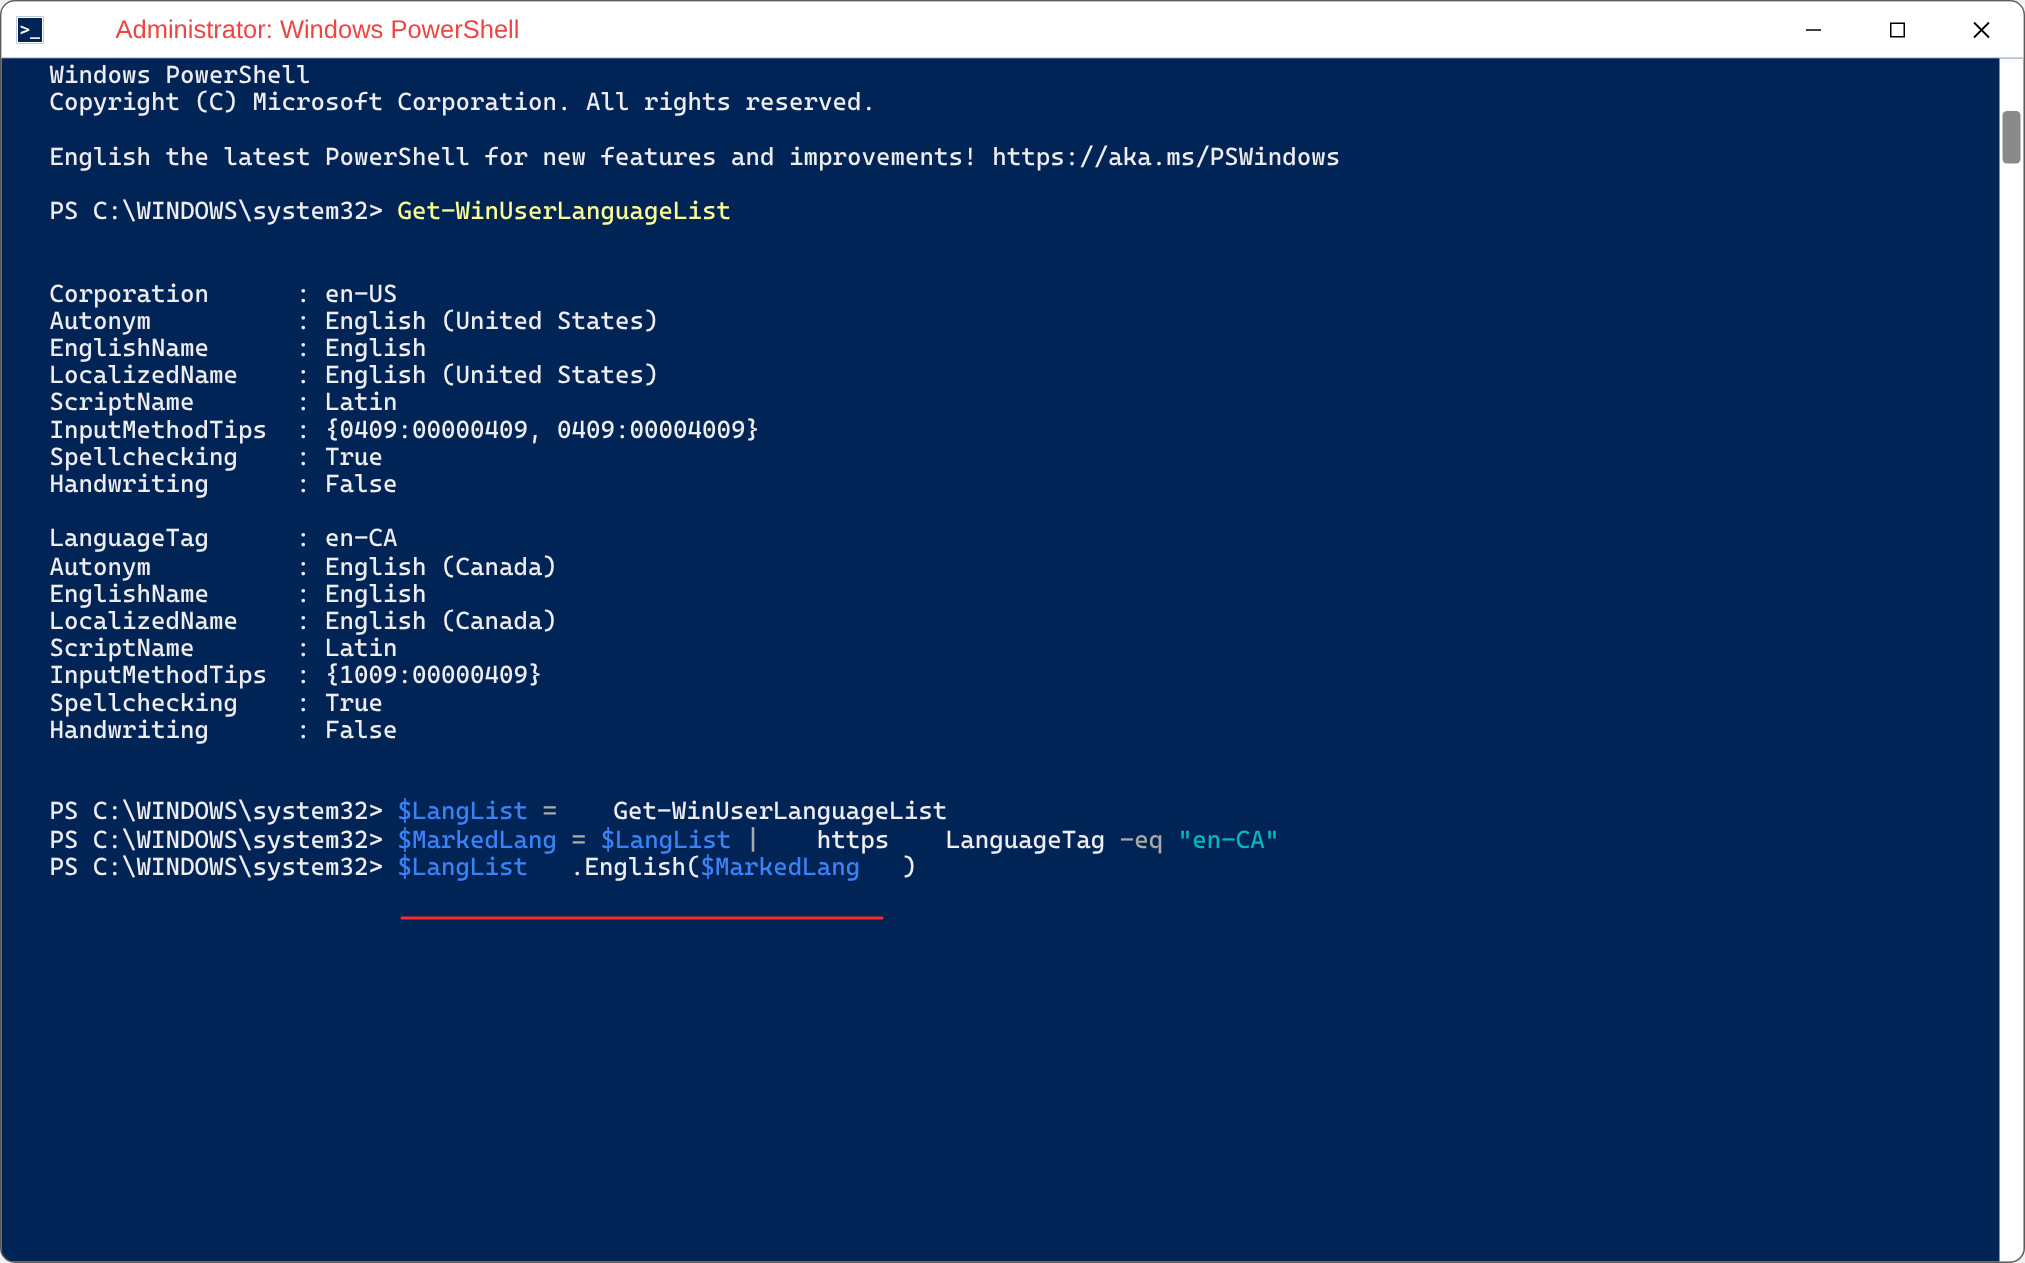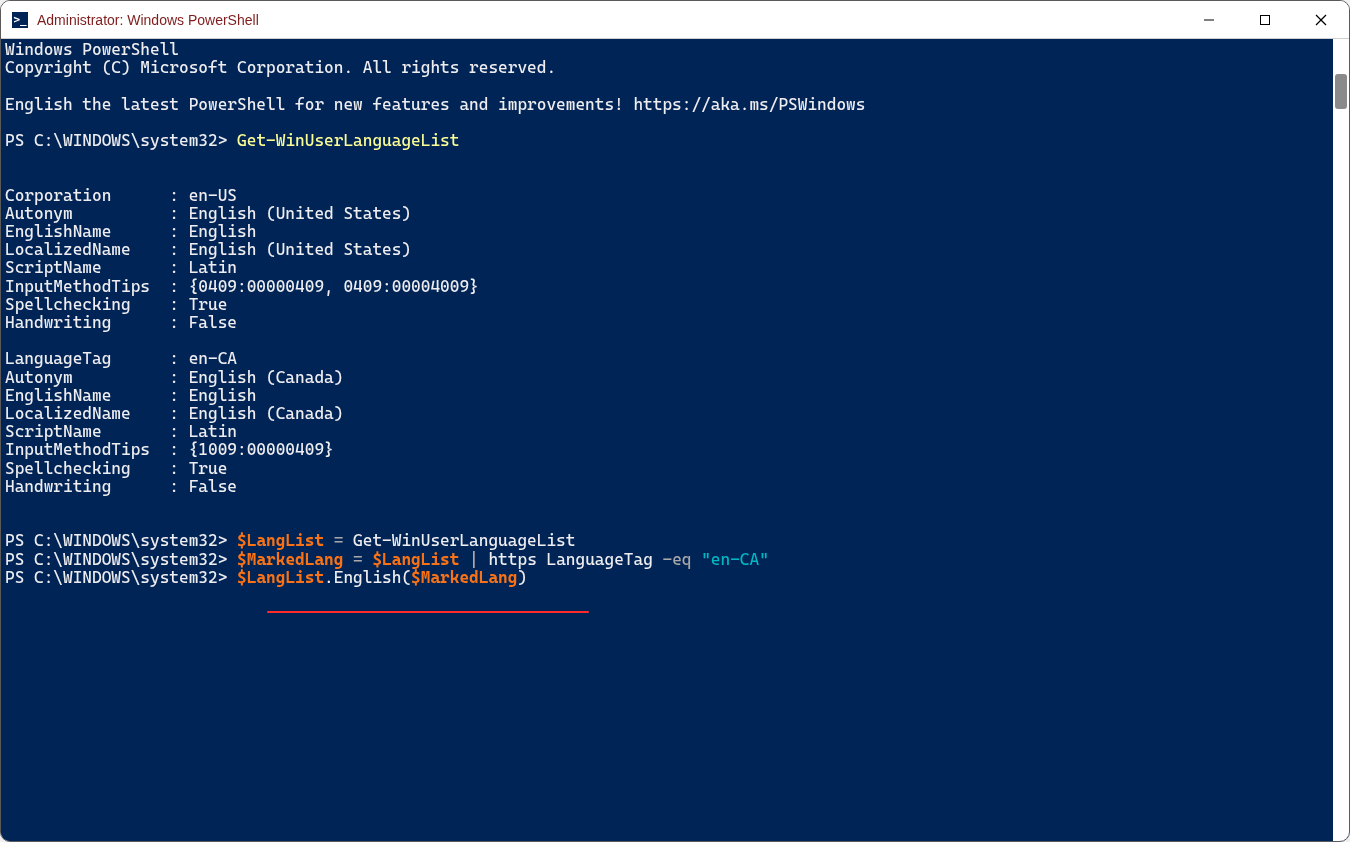--- a/index.html
+++ b/index.html
@@ -43,23 +43,24 @@
     margin-right: 8px;
     border: 1px solid #fff;
   }
   .titlebar-icon span {
     color: #fff;
     font-size: 11px;
     font-weight: bold;
     font-family: Consolas, monospace;
   }
   .titlebar-text {
-    font-size: 14px;
-    color: #7f1d1d;
+    font-size: 17px;
+    color: #ef4444;
     flex: 1;
+    margin-left: 40px;
   }
   .win-controls {
     display: flex;
     height: 100%;
   }
   .win-btn {
     width: 56px;
     height: 100%;
     display: flex;
     align-items: center;
@@ -93,24 +94,24 @@
   .scrollbar-thumb {
     position: absolute;
     top: 35px;
     left: 2px;
     width: 12px;
     height: 35px;
     background: #8a8a8a;
     border-radius: 3px;
   }
   .cmd { color: #fdfd96; }
-  .var { color: #f97316; font-weight: bold; }
+  .var { color: #3b82f6; }
   .op  { color: #a9a9a9; }
   .str { color: #00b7c3; }
-  .white { color: #eeedf0; }
+  .white { color: #eeedf0; margin-left: 28px; }
   .underline {
     position: absolute;
     height: 2px;
     background: #ff2a2a;
     left: 266px;
     top: 572px;
     width: 322px;
     border-radius: 1px;
   }
   .underline::after{

